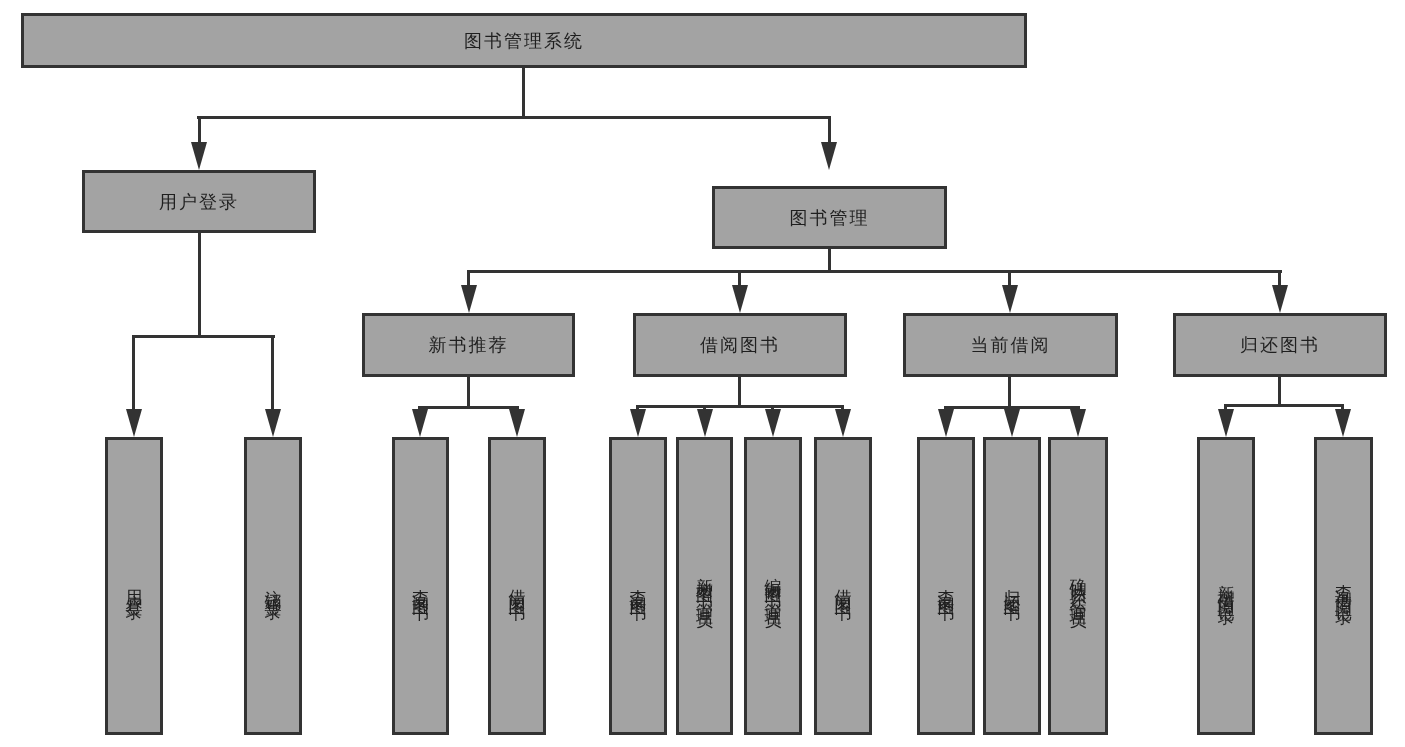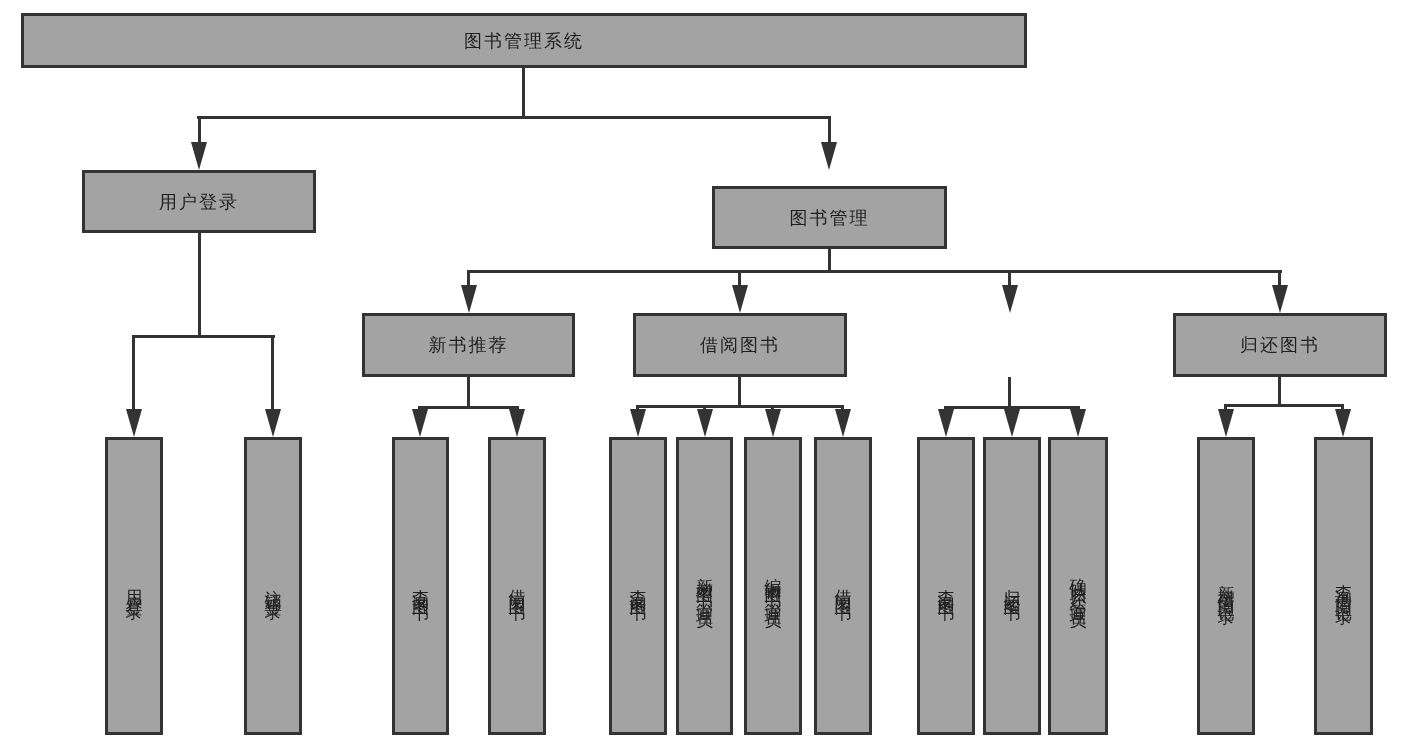--- a/index.html
+++ b/index.html
@@ -43,20 +43,23 @@
   </div>
   <div class="box" style="left:712px;top:186px;width:235px;height:63px">
     <span class="hlabel">图书管理</span>
   </div>
 
   <div class="box" style="left:362px;top:313px;width:213px;height:64px">
     <span class="hlabel">新书推荐</span>
   </div>
   <div class="box" style="left:633px;top:313px;width:214px;height:64px">
     <span class="hlabel">借阅图书</span>
+  </div>
+  <div class="box" style="left:903px;top:313px;width:215px;height:64px">
+    <span class="hlabel">当前借阅</span>
   </div>
   <div class="box" style="left:1173px;top:313px;width:214px;height:64px">
     <span class="hlabel">归还图书</span>
   </div>
 
   <div class="box leaf" style="left:105px;width:58px">
     <span class="vtext">用户登录</span>
   </div>
   <div class="box leaf" style="left:244px;width:58px">
     <span class="vtext">注销登录</span>

